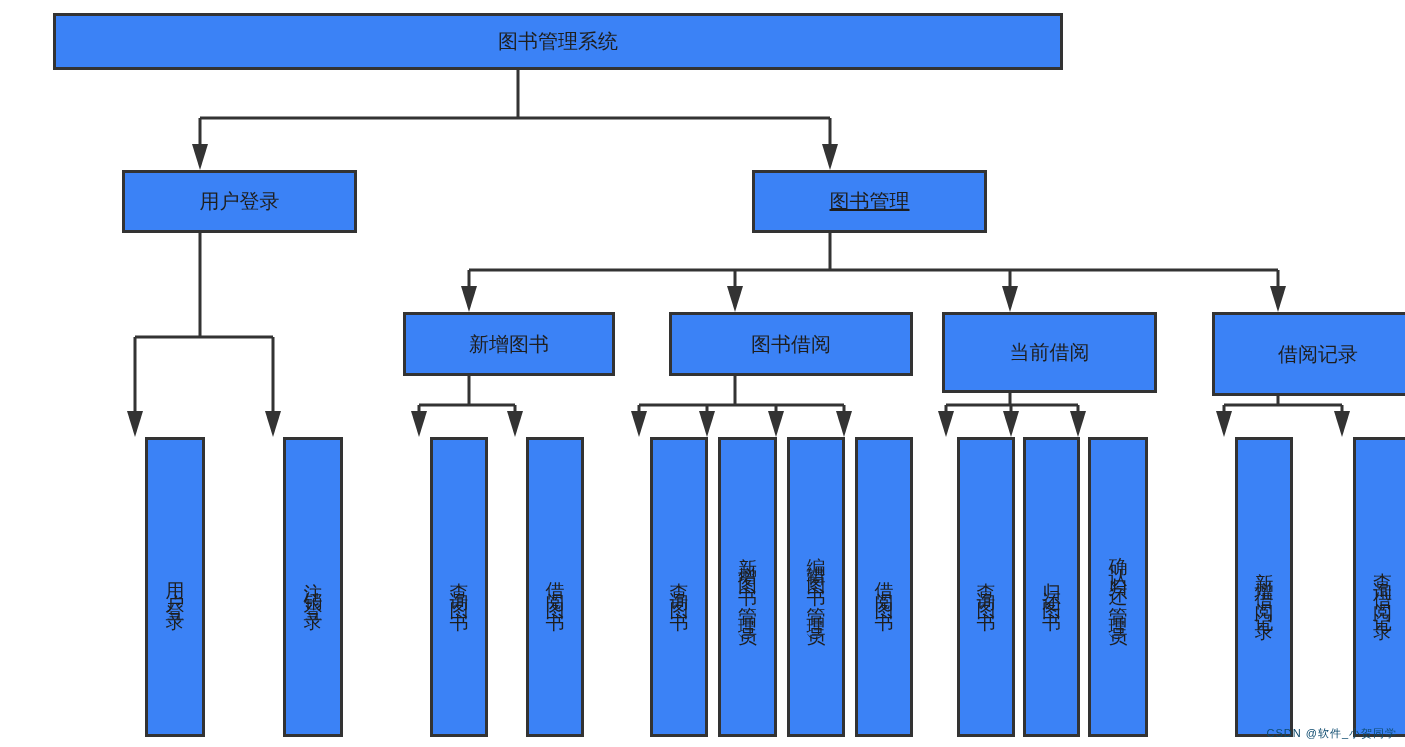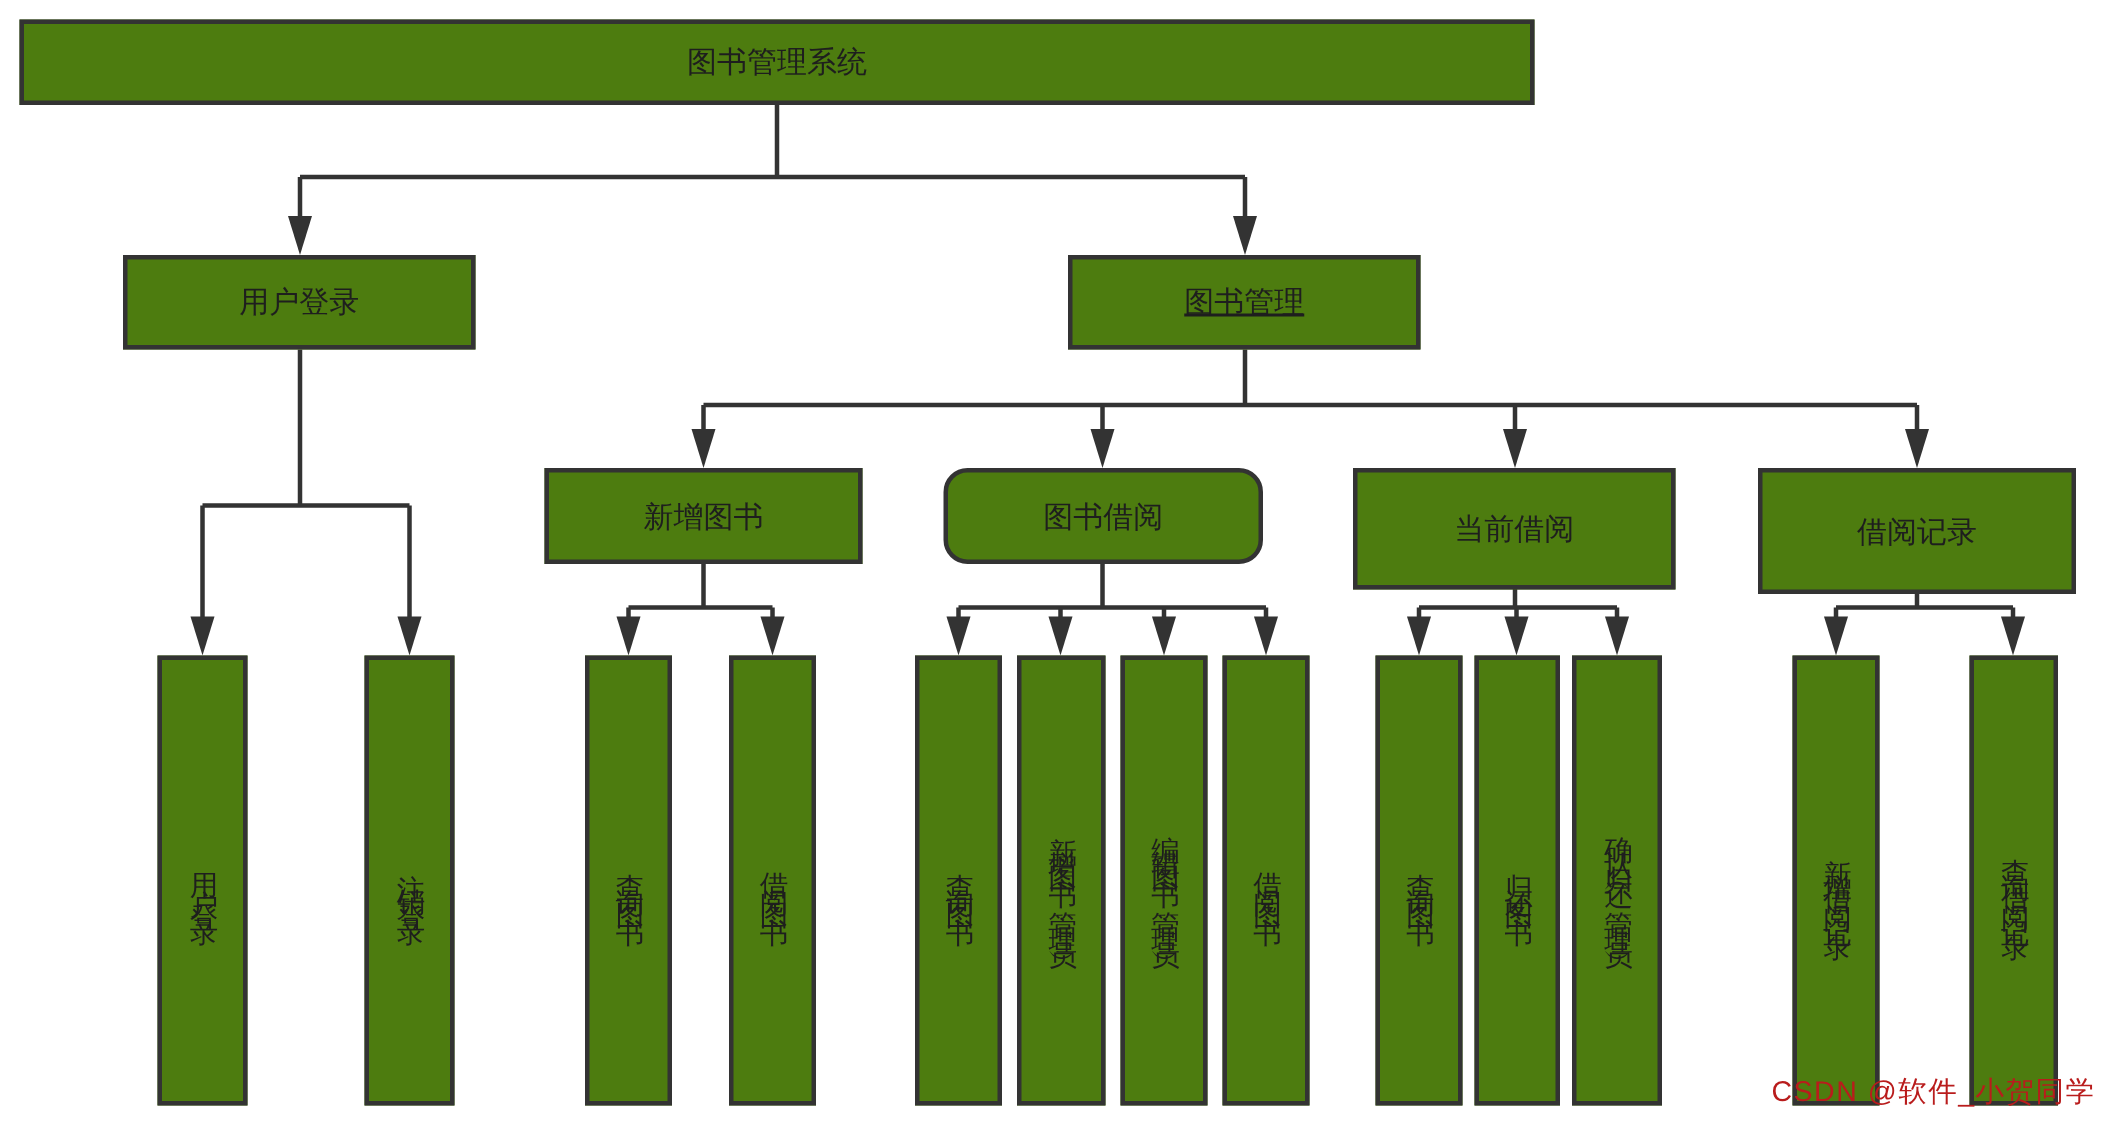--- a/index.html
+++ b/index.html
@@ -8,44 +8,45 @@
     width: 1405px;
     height: 747px;
     background: #ffffff;
     font-family: "Liberation Sans", "DejaVu Sans", sans-serif;
     overflow: hidden;
   }
   .wires { position: absolute; left: 0; top: 0; width: 1405px; height: 747px; }
   .box {
     position: absolute;
     box-sizing: border-box;
-    background: #4d7c0f;
+    background: #3b82f6;
     border: 3px solid #333333;
     display: flex;
     align-items: center;
     justify-content: center;
     color: #1e1e1e;
     font-size: 20px;
     white-space: nowrap;
+    margin-left: 40px;
   }
   .leaf {
     writing-mode: vertical-rl;
     text-orientation: mixed;
     font-size: 19px;
     letter-spacing: 10px;
     top: 437px;
     height: 300px;
     white-space: normal;
   }
   .watermark {
     position: absolute;
     right: 8px;
     bottom: 6px;
-    color: #b91c1c;
-    font-size: 19px;
+    color: #0c4a6e;
+    font-size: 11px;
     letter-spacing: 1px;
     margin-top: 20px;
   }
 </style>
 </head>
 <body>
 
 <div class="canvas">
 
   <svg class="wires" width="1405" height="747" viewBox="0 0 1405 747" xmlns="http://www.w3.org/2000/svg">
@@ -80,21 +81,21 @@
       <polygon points="1334,411 1350,411 1342,437"></polygon>
     </g>
   </svg>
 
   <div class="box" style="left:13px; top:13px; width:1010px; height:57px;">图书管理系统</div>
 
   <div class="box" style="left:82px; top:170px; width:235px; height:63px;">用户登录</div>
   <div class="box" style="left:712px; top:170px; width:235px; height:63px;text-decoration:underline;">图书管理</div>
 
   <div class="box" style="left:363px; top:312px; width:212px; height:64px;">新增图书</div>
-  <div class="box" style="left:629px; top:312px; width:213px; height:64px;border-radius:16px;">图书借阅</div>
+  <div class="box" style="left:629px; top:312px; width:244px; height:64px;">图书借阅</div>
   <div class="box" style="left:902px; top:312px; width:215px; height:81px;">当前借阅</div>
   <div class="box" style="left:1172px; top:312px; width:212px; height:84px;">借阅记录</div>
 
   <div class="box leaf" style="left:105px; width:60px;">用户登录</div>
   <div class="box leaf" style="left:243px; width:60px;">注销登录</div>
 
   <div class="box leaf" style="left:390px; width:58px;">查询图书</div>
   <div class="box leaf" style="left:486px; width:58px;">借阅图书</div>
 
   <div class="box leaf" style="left:610px; width:58px;">查询图书</div>

